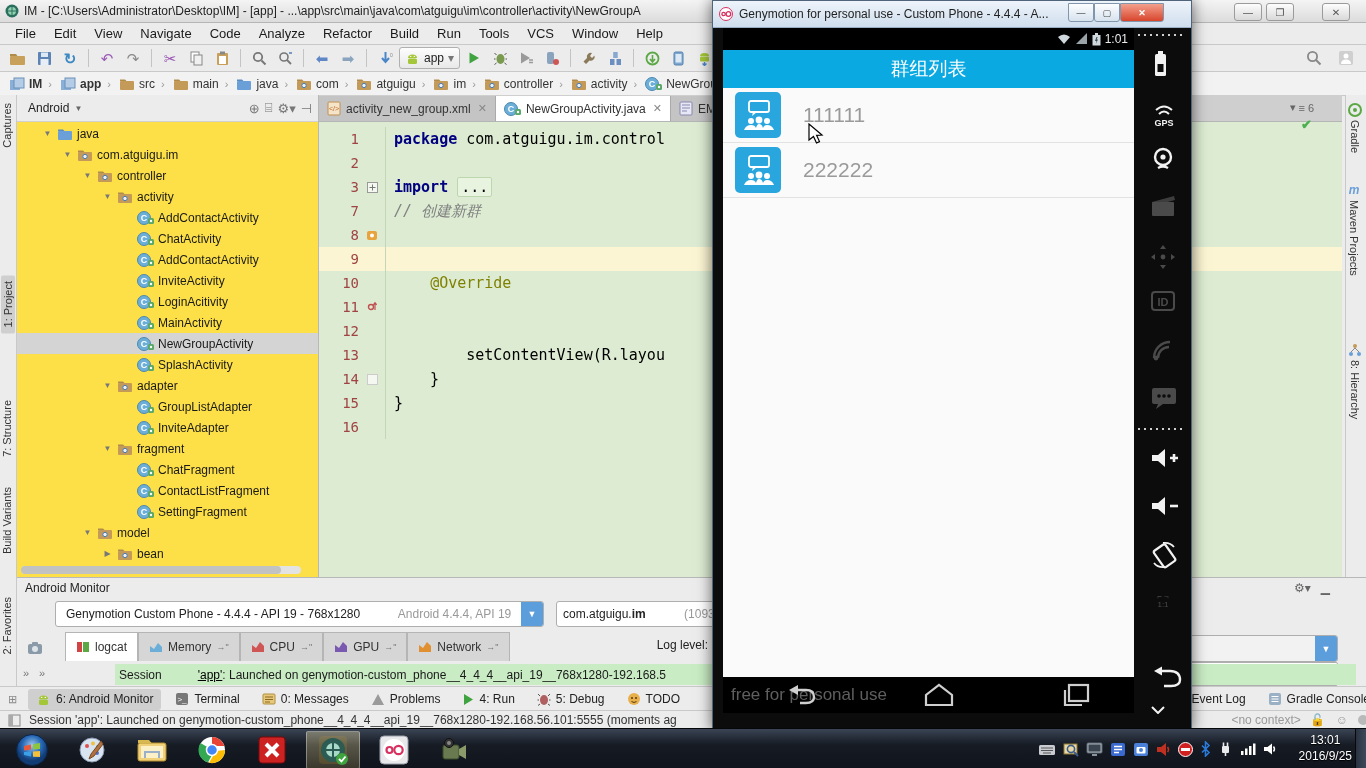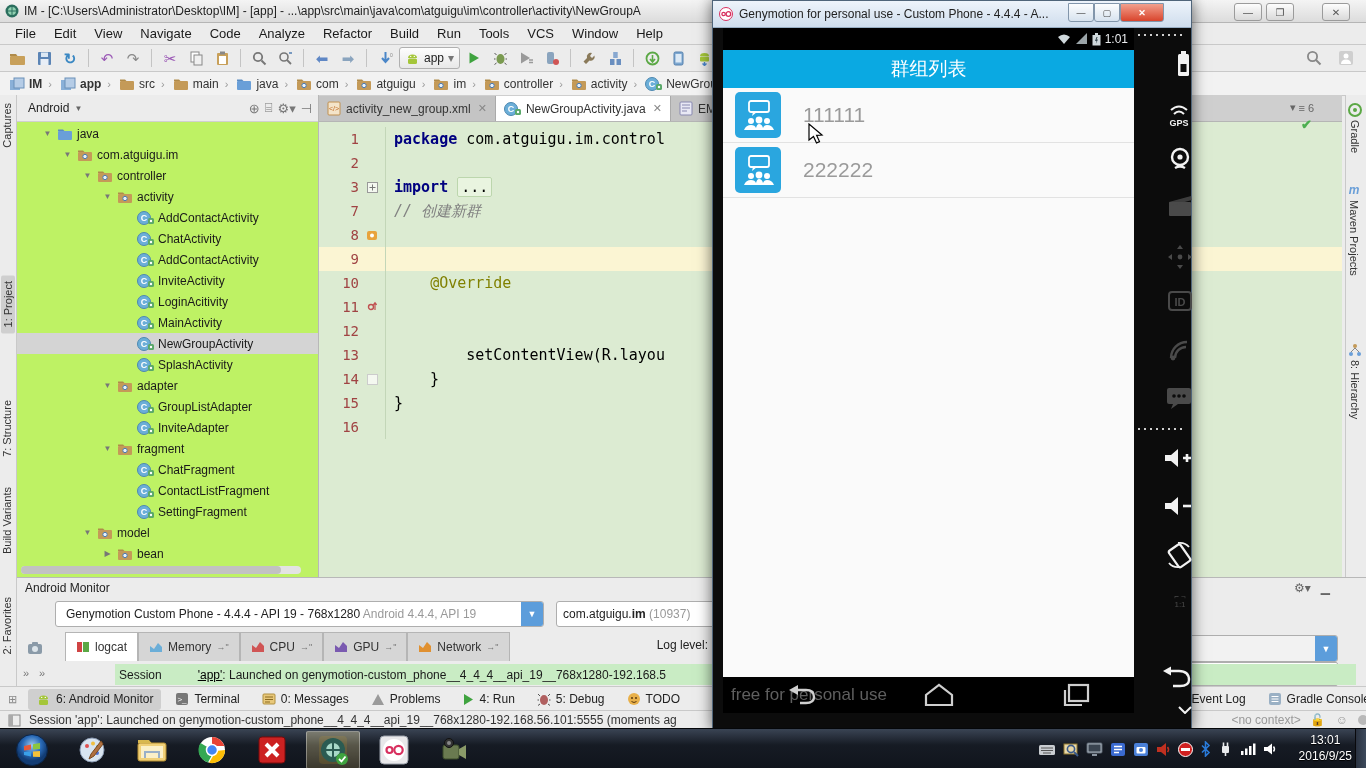--- a/index.html
+++ b/index.html
@@ -21,21 +21,21 @@
   #crumbs{position:absolute;left:0;top:72px;width:1366px;height:23px;background:#f2f2f2;border-bottom:1px solid #c9c9c9;display:flex;align-items:center;padding-left:6px;font-size:12px;color:#333;}
   .crumb{display:flex;align-items:center;gap:4px;padding:1px 3px;}
   .crumb .sep{color:#999;margin:0 2px;font-size:11px;}
   
   #lstripe{position:absolute;left:0;top:95px;width:16px;height:615px;background:#ececec;border-right:1px solid #c9c9c9;}
   #rstripe{position:absolute;right:0;top:95px;width:20px;height:615px;background:#ececec;border-left:1px solid #c9c9c9;}
   .vl{position:absolute;left:1px;writing-mode:vertical-rl;transform:rotate(180deg);font-size:11px;color:#333;white-space:nowrap;}
   .vr{position:absolute;left:3px;writing-mode:vertical-rl;font-size:11px;color:#333;white-space:nowrap;}
   .vl.active{background:#cfcfcf;padding:6px 1px;border-radius:2px;}
   
-  #project{position:absolute;left:17px;top:95px;width:301px;height:482px;background:#bef264;border-right:1px solid #b8b8b8;overflow:hidden;}
+  #project{position:absolute;left:17px;top:95px;width:301px;height:482px;background:#fde047;border-right:1px solid #b8b8b8;overflow:hidden;}
   #proj-head{height:26px;border-bottom:1px solid #d0d0d0;background:#ececec;display:flex;align-items:center;padding:0 6px;font-size:12px;color:#222;gap:5px;}
   #tree{position:absolute;left:0;top:28px;right:0;bottom:14px;overflow:hidden;}
   .trow{display:flex;align-items:center;height:21px;gap:4px;font-size:12px;color:#1a1a1a;white-space:nowrap;}
   .trow.sel{background:#d4d4d4;}
   .chev{width:11px;font-size:8px;color:#777;text-align:center;}
   #proj-hsb{position:absolute;left:4px;bottom:3px;height:8px;width:280px;background:#e3e3e3;border-radius:4px;}
   #proj-hsb .thumb{height:8px;width:260px;background:#c2c2c2;border-radius:4px;}
   
   #editor{position:absolute;left:319px;top:95px;width:1023px;height:482px;background:#dcebd2;}
   #tabs{position:absolute;left:0;top:0;right:0;height:26px;background:#cfcfcf;border-bottom:1px solid #b5b5b5;display:flex;align-items:flex-end;}
@@ -55,21 +55,21 @@
   .ann{color:#808000;}
   .fold{background:#e9f4e0;border:1px solid #bcd6ad;border-radius:2px;padding:0 3px;color:#000;}
   #insp{position:absolute;right:28px;top:6px;font-size:11px;color:#666;display:flex;gap:3px;align-items:center;}
   #insp-check{position:absolute;right:30px;top:22px;color:#4caf50;font-size:13px;font-weight:bold;}
   
   #monitor{position:absolute;left:17px;top:577px;width:1349px;height:109px;background:#ececec;border-top:1px solid #b8b8b8;}
   #mon-head{height:20px;display:flex;align-items:center;padding:0 8px;font-size:12px;color:#222;}
   #mon-devrow{position:absolute;left:38px;top:21px;height:30px;display:flex;align-items:center;gap:12px;}
   .combo{display:flex;align-items:center;background:#fff;border:1px solid #aeaeae;border-radius:3px;height:24px;font-size:12px;color:#222;overflow:hidden;}
   .combo .txt{padding:0 6px;white-space:nowrap;}
-  .combo .gray{color:#999;}
+  .combo .gray{color:#999;margin-left:35px;}
   .combo .arrow{width:22px;height:24px;background:#5c9ddb;color:#fff;display:flex;align-items:center;justify-content:center;font-size:9px;}
   #mon-tabs{position:absolute;left:48px;top:53px;height:30px;display:flex;align-items:flex-end;}
   .mtab{display:flex;align-items:center;gap:5px;height:28px;padding:0 10px;font-size:12px;color:#333;background:#d6d6d6;border:1px solid #b5b5b5;border-bottom:none;}
   .mtab.active{background:#fff;}
   .mtab .mini{font-size:9px;color:#777;}
   #loglevel{position:absolute;right:658px;top:60px;font-size:12px;color:#222;}
   #mon-gutter{position:absolute;left:0;top:21px;width:38px;bottom:0;}
   #logline{position:absolute;left:98px;top:86px;right:10px;height:21px;background:#c9ecc4;display:flex;align-items:center;font-size:12px;color:#1a1a1a;padding-left:4px;white-space:nowrap;overflow:hidden;}
   #logline .lnk{color:#000000;text-decoration:underline;padding-left:36px;}
   .expand2{position:absolute;font-size:11px;color:#777;}
@@ -93,21 +93,21 @@
   #emu-screen{position:absolute;left:10px;top:27px;width:411px;height:685px;background:#fafafa;overflow:hidden;}
   #andro-status{position:absolute;left:0;top:0;right:0;height:22px;background:#000;display:flex;align-items:center;justify-content:flex-end;gap:4px;padding-right:6px;color:#e8eaed;font-size:12px;}
   #app-header{position:absolute;left:0;top:22px;right:0;height:38px;background:#0aa9e2;color:#fff;display:flex;align-items:center;justify-content:center;font-size:19px;}
   #app-list{position:absolute;left:0;top:60px;right:0;}
   .aitem{height:54px;display:flex;align-items:center;gap:22px;padding-left:12px;border-bottom:1px solid #e2e2e2;background:#fafafa;font-size:21px;color:#9a9a9a;}
   .aicon{width:46px;height:46px;border-radius:5px;display:flex;align-items:center;justify-content:center;}
   #navbar{position:absolute;left:0;bottom:0;right:0;height:36px;background:#000;display:flex;align-items:center;}
   #watermark{position:absolute;left:8px;top:8px;color:#5f5f5f;font-size:17px;white-space:nowrap;}
   .navb{position:absolute;top:4px;width:60px;height:28px;display:flex;align-items:center;justify-content:center;}
   #emu-side{position:absolute;left:421px;top:27px;width:55px;height:701px;background:#0c0c0c;}
-  .sideic{position:absolute;left:4px;width:55px;display:flex;align-items:center;justify-content:flex-end;}
+  .sideic{position:absolute;left:16px;width:55px;display:flex;align-items:center;justify-content:flex-start;}
   .dots{position:absolute;left:4px;right:4px;height:2px;background-image:repeating-linear-gradient(90deg,#cfcfcf 0 2px,transparent 2px 6px);}
   #cursor{position:absolute;z-index:5;}
   
   #taskbar{position:absolute;left:0;top:728px;width:1366px;height:40px;background:linear-gradient(#3a4454,#161b24 40%,#10141c);border-top:1px solid #05070a;z-index:20;display:flex;align-items:center;text-decoration:underline;}
   .task-app{width:52px;height:36px;margin-top:1px;display:flex;align-items:center;justify-content:center;border-radius:2px;}
   .task-app.active{background:linear-gradient(rgba(255,240,180,.35),rgba(255,220,120,.18));border:1px solid rgba(255,255,255,.35);}
   #tray{position:absolute;right:88px;top:0;height:40px;display:flex;align-items:center;gap:7px;}
   #clock{position:absolute;right:14px;top:3px;color:#fff;font-size:12px;text-align:center;line-height:16px;text-shadow:0 1px 1px #000;}
   #showdesk{position:absolute;right:0;top:0;width:10px;height:40px;background:linear-gradient(90deg,#2a3240,#3d4a5c);border-left:1px solid #09090c;}
 </style>

